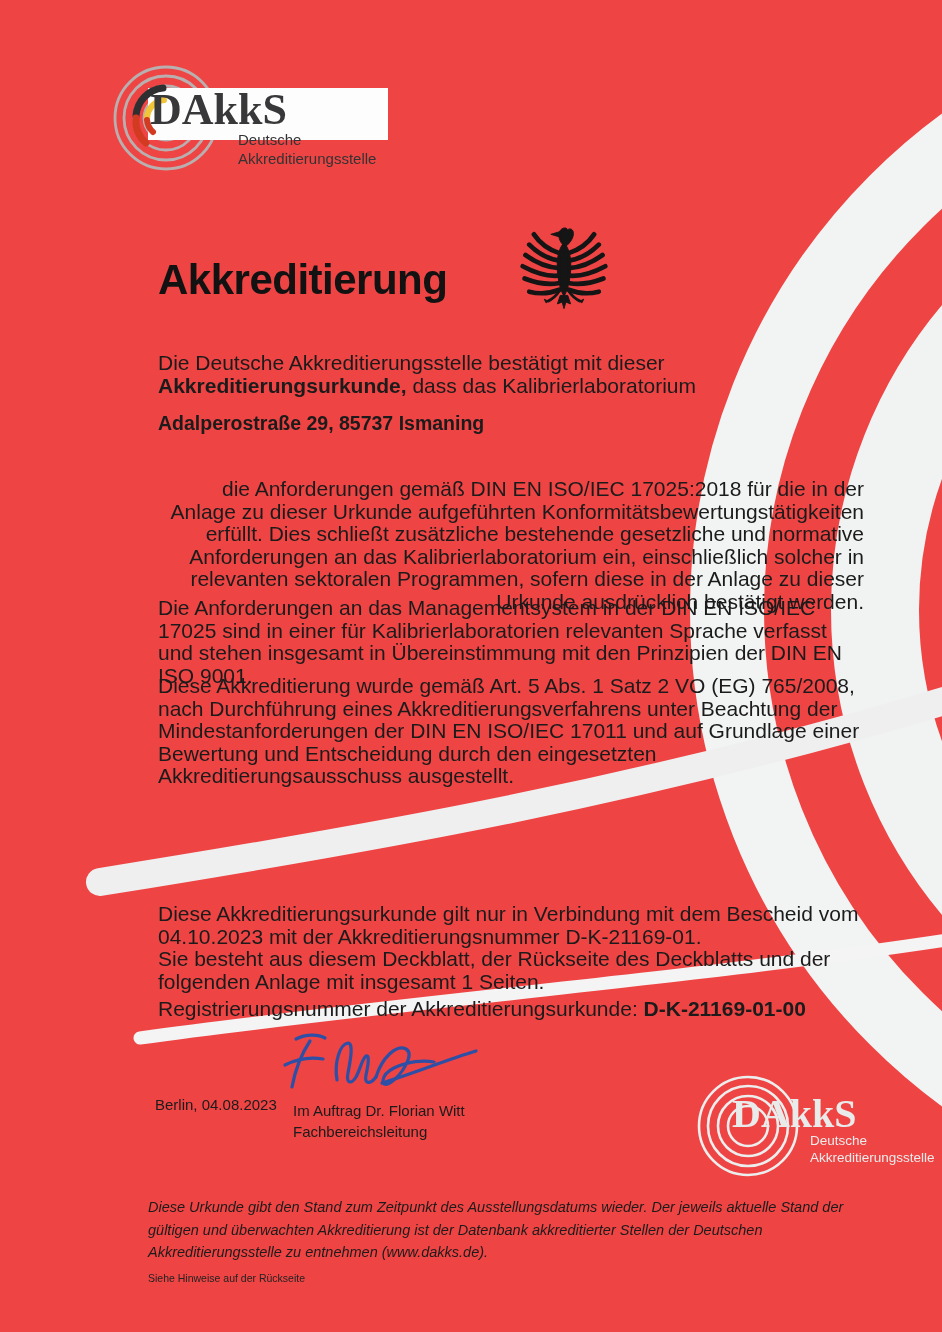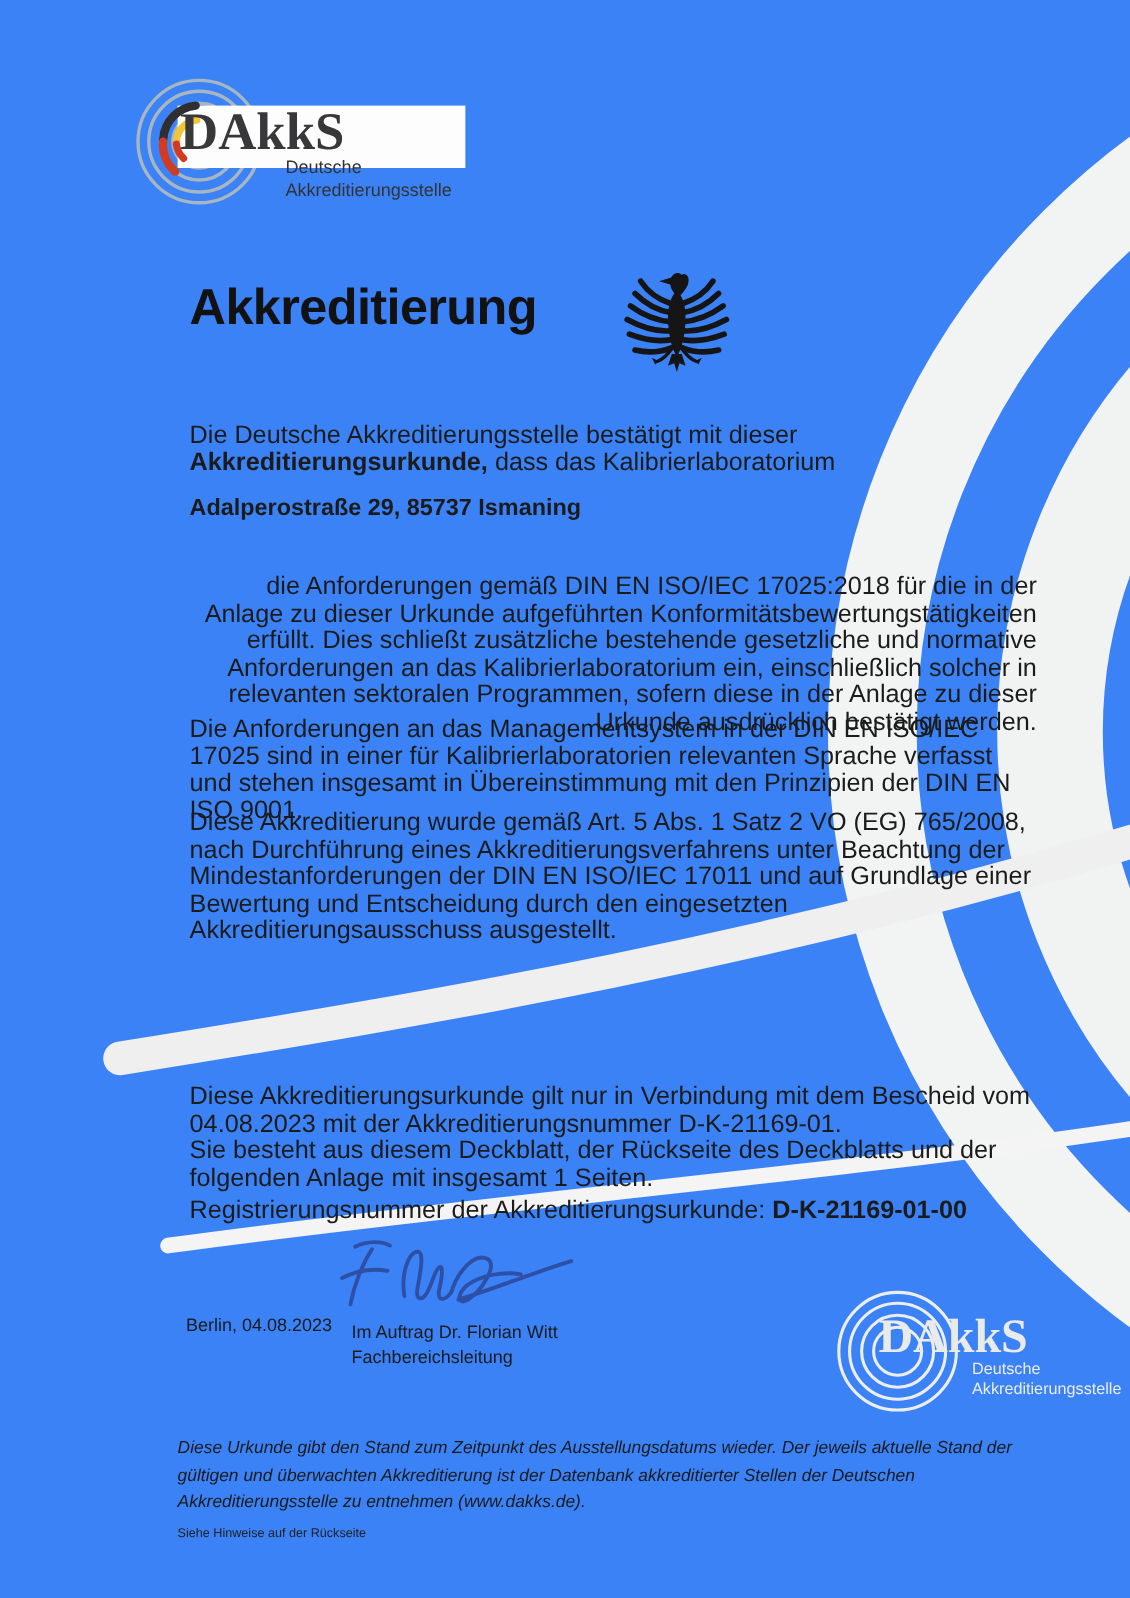--- a/index.html
+++ b/index.html
@@ -1,31 +1,31 @@
 <!DOCTYPE html>
 <html><head>
 <meta charset="utf-8">
 <style>
   html,body{margin:0;padding:0;background:#ffffff;}
   .page{
-    position:relative;width:942px;height:1332px;background:#3b82f6;overflow:hidden;
+    position:relative;width:942px;height:1332px;background:#ef4444;overflow:hidden;
     font-family:"Liberation Sans",sans-serif;color:#1b1b1b;
   }
   .bg-decor{position:absolute;inset:0;z-index:0;pointer-events:none;}
   
   .logo{position:absolute;left:108px;top:62px;width:280px;height:116px;z-index:2;}
   .logo svg{position:absolute;left:0;top:0;}
   .logo-name{
     position:absolute;left:42px;top:22px;font-family:"Liberation Serif","DejaVu Serif",serif;
     font-weight:bold;font-size:44px;color:#38383a;letter-spacing:0px;
   }
   .logo-sub{position:absolute;left:130px;top:68px;font-size:15px;line-height:19px;color:#333;}
   
   .doc-title{
-    position:absolute;left:158px;top:232px;margin:0;font-size:42px;font-weight:bold;
+    position:absolute;left:158px;top:256px;margin:0;font-size:42px;font-weight:bold;
     color:#121212;letter-spacing:-0.5px;z-index:2;
   }
   .eagle{position:absolute;left:516px;top:224px;z-index:2;}
   
   .txt{position:absolute;left:158px;width:706px;font-size:21px;line-height:22.5px;margin:0;z-index:2;}
   .intro{top:352px;}
   .company{top:410px;font-size:19.5px;line-height:27px;font-weight:bold;}
   .p1{top:478px;text-align:right;}
   .p2{top:597px;}
   .p3{top:675px;}
@@ -119,21 +119,21 @@
 
   <div class="txt company">
     <div>Adalperostraße 29, 85737 Ismaning</div>
   </div>
 
   <p class="txt p1">die Anforderungen gemäß DIN EN ISO/IEC 17025:2018 für die in der Anlage zu dieser Urkunde aufgeführten Konformitätsbewertungstätigkeiten erfüllt. Dies schließt zusätzliche bestehende gesetzliche und normative Anforderungen an das Kalibrierlaboratorium ein, einschließlich solcher in relevanten sektoralen Programmen, sofern diese in der Anlage zu dieser Urkunde ausdrücklich bestätigt werden.</p>
   <p class="txt p2">Die Anforderungen an das Managementsystem in der DIN EN ISO/IEC 17025 sind in einer für Kalibrierlaboratorien relevanten Sprache verfasst und stehen insgesamt in Übereinstimmung mit den Prinzipien der DIN EN ISO 9001.</p>
   <p class="txt p3">Diese Akkreditierung wurde gemäß Art. 5 Abs. 1 Satz 2 VO (EG) 765/2008, nach Durchführung eines Akkreditierungsverfahrens unter Beachtung der Mindestanforderungen der DIN EN ISO/IEC 17011 und auf Grundlage einer Bewertung und Entscheidung durch den eingesetzten Akkreditierungsausschuss ausgestellt.</p>
 
   <div class="txt validity">
-    <div>Diese Akkreditierungsurkunde gilt nur in Verbindung mit dem Bescheid vom 04.08.2023 mit der Akkreditierungsnummer D-K-21169-01.</div>
+    <div>Diese Akkreditierungsurkunde gilt nur in Verbindung mit dem Bescheid vom 04.10.2023 mit der Akkreditierungsnummer D-K-21169-01.</div>
     <div>Sie besteht aus diesem Deckblatt, der Rückseite des Deckblatts und der folgenden Anlage mit insgesamt 1 Seiten.</div>
   </div>
 
   <p class="txt registration"><span>Registrierungsnummer der Akkreditierungsurkunde: </span><b>D-K-21169-01-00</b></p>
 
   <svg class="signature-svg" width="200" height="66" viewBox="0 0 200 66">
     <g fill="none" stroke="#2d4fa5" stroke-width="3.2" stroke-linecap="round">
       <path d="M30 13 C22 25 15 43 12 59"></path>
       <path d="M16 11 C26 6 38 6 45 10"></path>
       <path d="M5 37 C17 31 31 29 43 31"></path>

